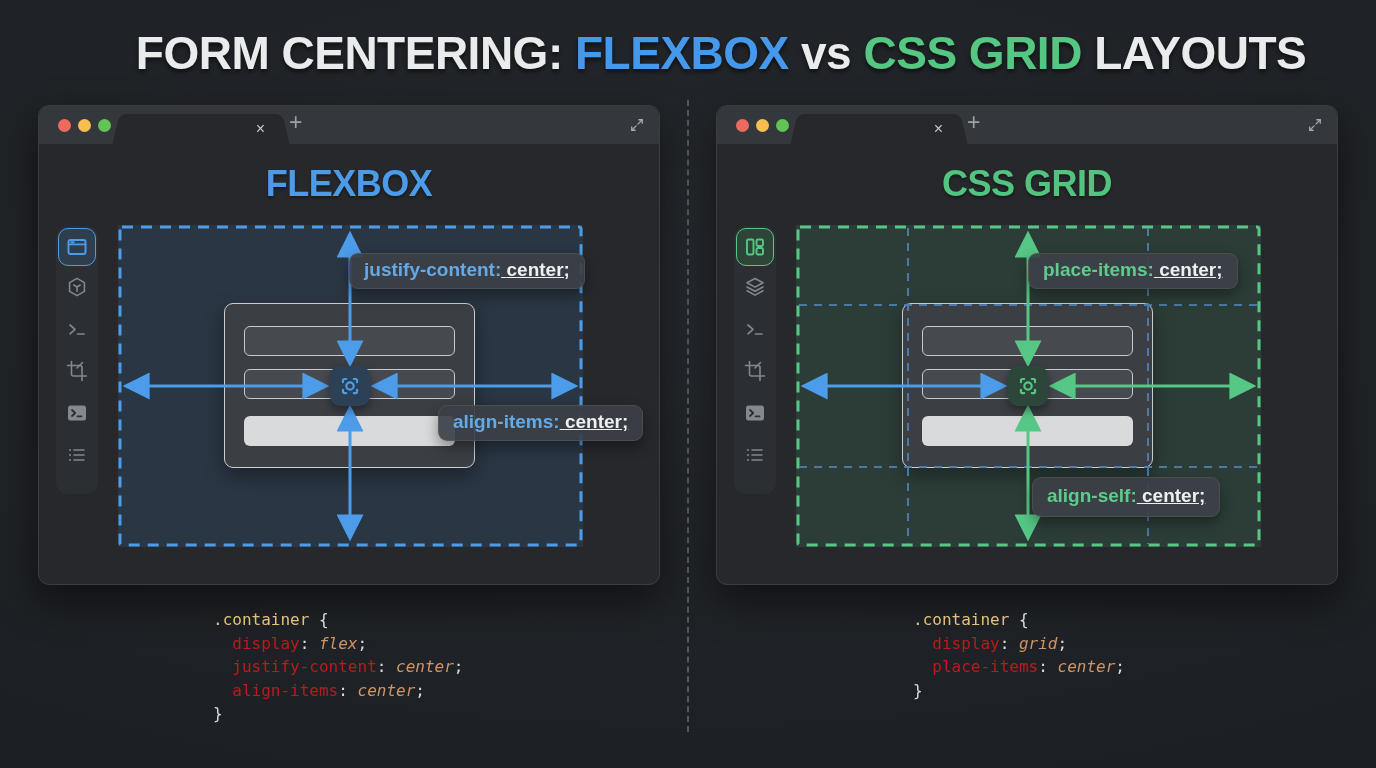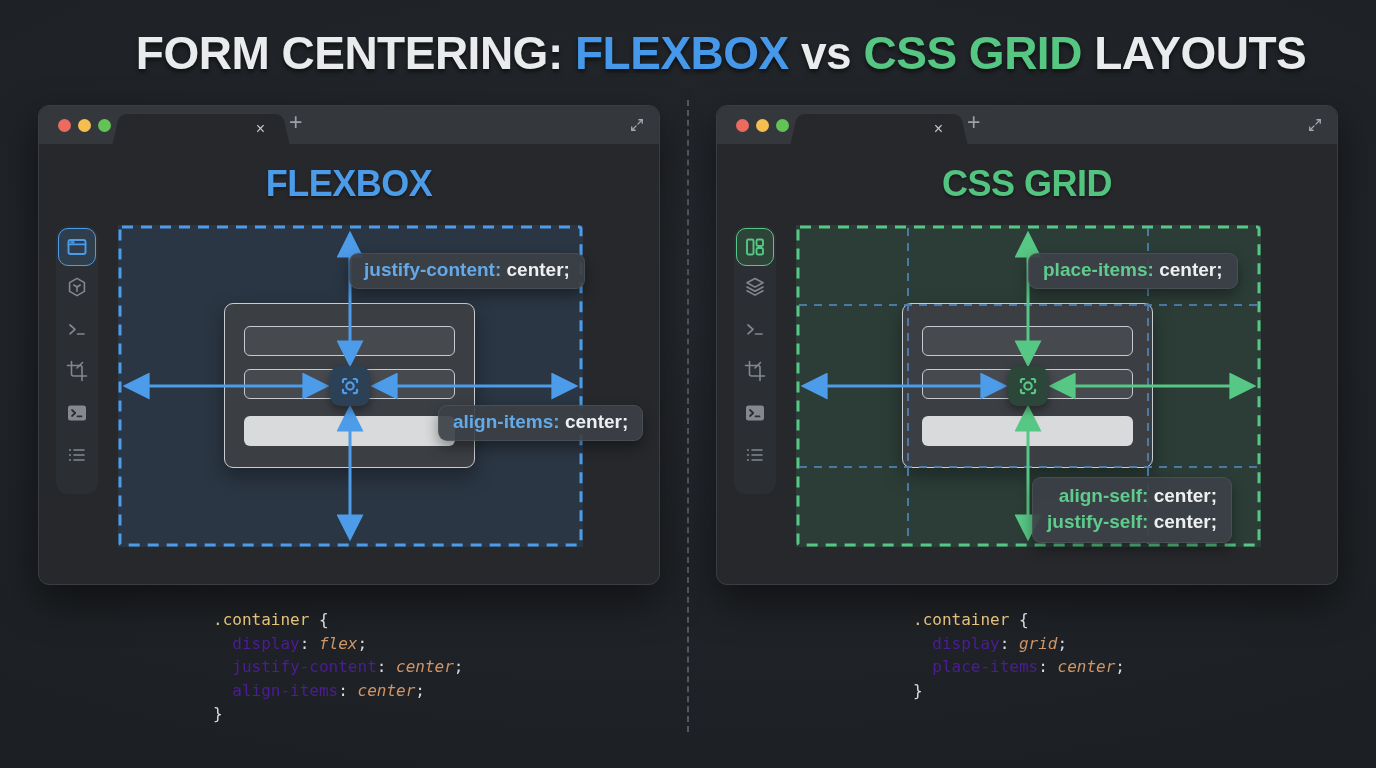--- a/index.html
+++ b/index.html
@@ -89,30 +89,30 @@
   .window.left  .center-chip { background:#2c4056; }
   .window.right .center-chip { background:#2c463a; }
 
   
   .pill { position:absolute; z-index:6; background:rgba(60,64,70,0.92);
     border:1px solid rgba(255,255,255,0.08); border-radius:9px;
     padding:5px 14px 7px; box-shadow:0 6px 14px rgba(0,0,0,.38);
     font-size:19px; font-weight:bold; white-space:nowrap; }
   .pill .prop-blue  { color:#64a9e8; }
   .pill .prop-green { color:#5fcb8c; }
-  .pill .val { color:#edeff1; }
+  .pill .val { color:#edeff1;text-decoration:underline; }
   .pill .pill-line { display:block; line-height:26px;text-align:right; }
 
   
   .code { position:absolute; top:608px; font-family:"DejaVu Sans Mono", monospace;
     font-size:16px; line-height:23.6px; white-space:pre; }
   .code.left  { left:213px; }
   .code.right { left:913px; }
   .tok-sel  { color:#e3c179; }
-  .tok-prop { color:#4c1d95; }
+  .tok-prop { color:#b91c1c; }
   .tok-val  { color:#cf9566;font-style:italic; }
   .tok-pun  { color:#d8dbdf; }
 </style>
 </head>
 <body>
 
 <h1 class="main-title"><span>FORM CENTERING: </span><span class="accent-blue">FLEXBOX</span><span> vs </span><span class="accent-green">CSS GRID</span><span> LAYOUTS</span></h1>
 
 <div class="divider"></div>
 
@@ -330,18 +330,17 @@
           <path d="M18.5 15.5v1.6a1.4 1.4 0 01-1.4 1.4h-1.6"></path>
           <path d="M8.5 18.5H6.9a1.4 1.4 0 01-1.4-1.4v-1.6"></path>
           <circle cx="12" cy="12" r="3.4"></circle>
         </svg>
     </span>
   </div>
 
   <div class="pill" style="left:311px; top:147px;"><span class="prop-green">place-items:</span><span class="val">&nbsp;</span><span class="val">center;</span></div>
   <div class="pill" style="left:315px; top:371px;">
     <span class="pill-line"><span class="prop-green">align-self:</span><span class="val">&nbsp;</span><span class="val">center;</span></span>
-    <span class="pill-line"><span class="prop-green">justify-self:</span><span class="val">&nbsp;</span><span class="val">center;</span></span>
   </div>
 </div>
 
 <div class="code left"><div class="code-line"><span class="tok-sel">.container</span><span class="tok-pun"> {</span></div><div class="code-line"><span class="tok-pun">  </span><span class="tok-prop">display</span><span class="tok-pun">: </span><span class="tok-val">flex</span><span class="tok-pun">;</span></div><div class="code-line"><span class="tok-pun">  </span><span class="tok-prop">justify-content</span><span class="tok-pun">: </span><span class="tok-val">center</span><span class="tok-pun">;</span></div><div class="code-line"><span class="tok-pun">  </span><span class="tok-prop">align-items</span><span class="tok-pun">: </span><span class="tok-val">center</span><span class="tok-pun">;</span></div><div class="code-line"><span class="tok-pun">}</span></div></div>
 <div class="code right"><div class="code-line"><span class="tok-sel">.container</span><span class="tok-pun"> {</span></div><div class="code-line"><span class="tok-pun">  </span><span class="tok-prop">display</span><span class="tok-pun">: </span><span class="tok-val">grid</span><span class="tok-pun">;</span></div><div class="code-line"><span class="tok-pun">  </span><span class="tok-prop">place-items</span><span class="tok-pun">: </span><span class="tok-val">center</span><span class="tok-pun">;</span></div><div class="code-line"><span class="tok-pun">}</span></div></div>
 
 </body></html>

